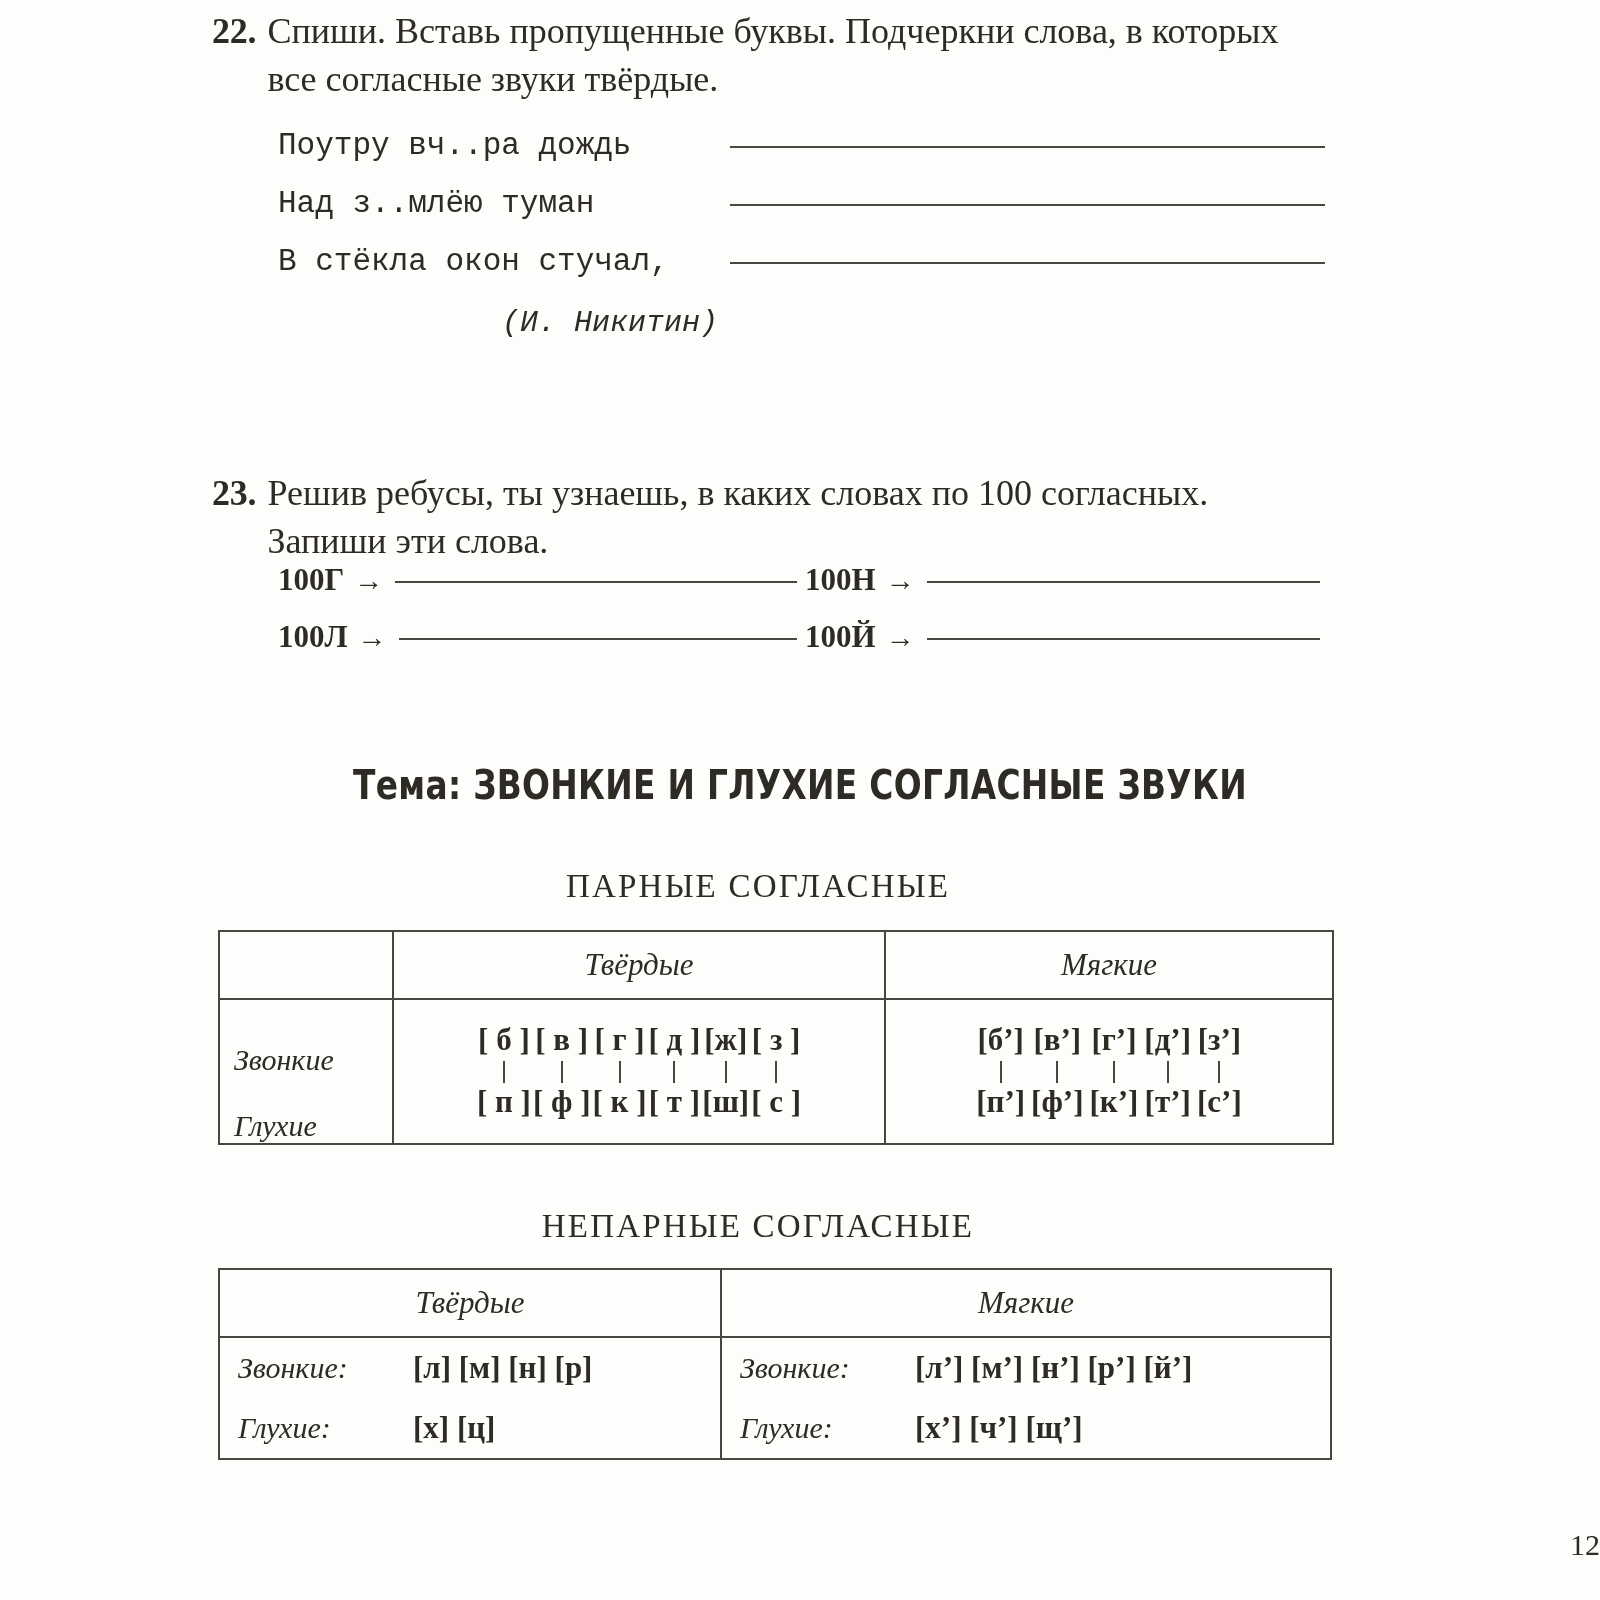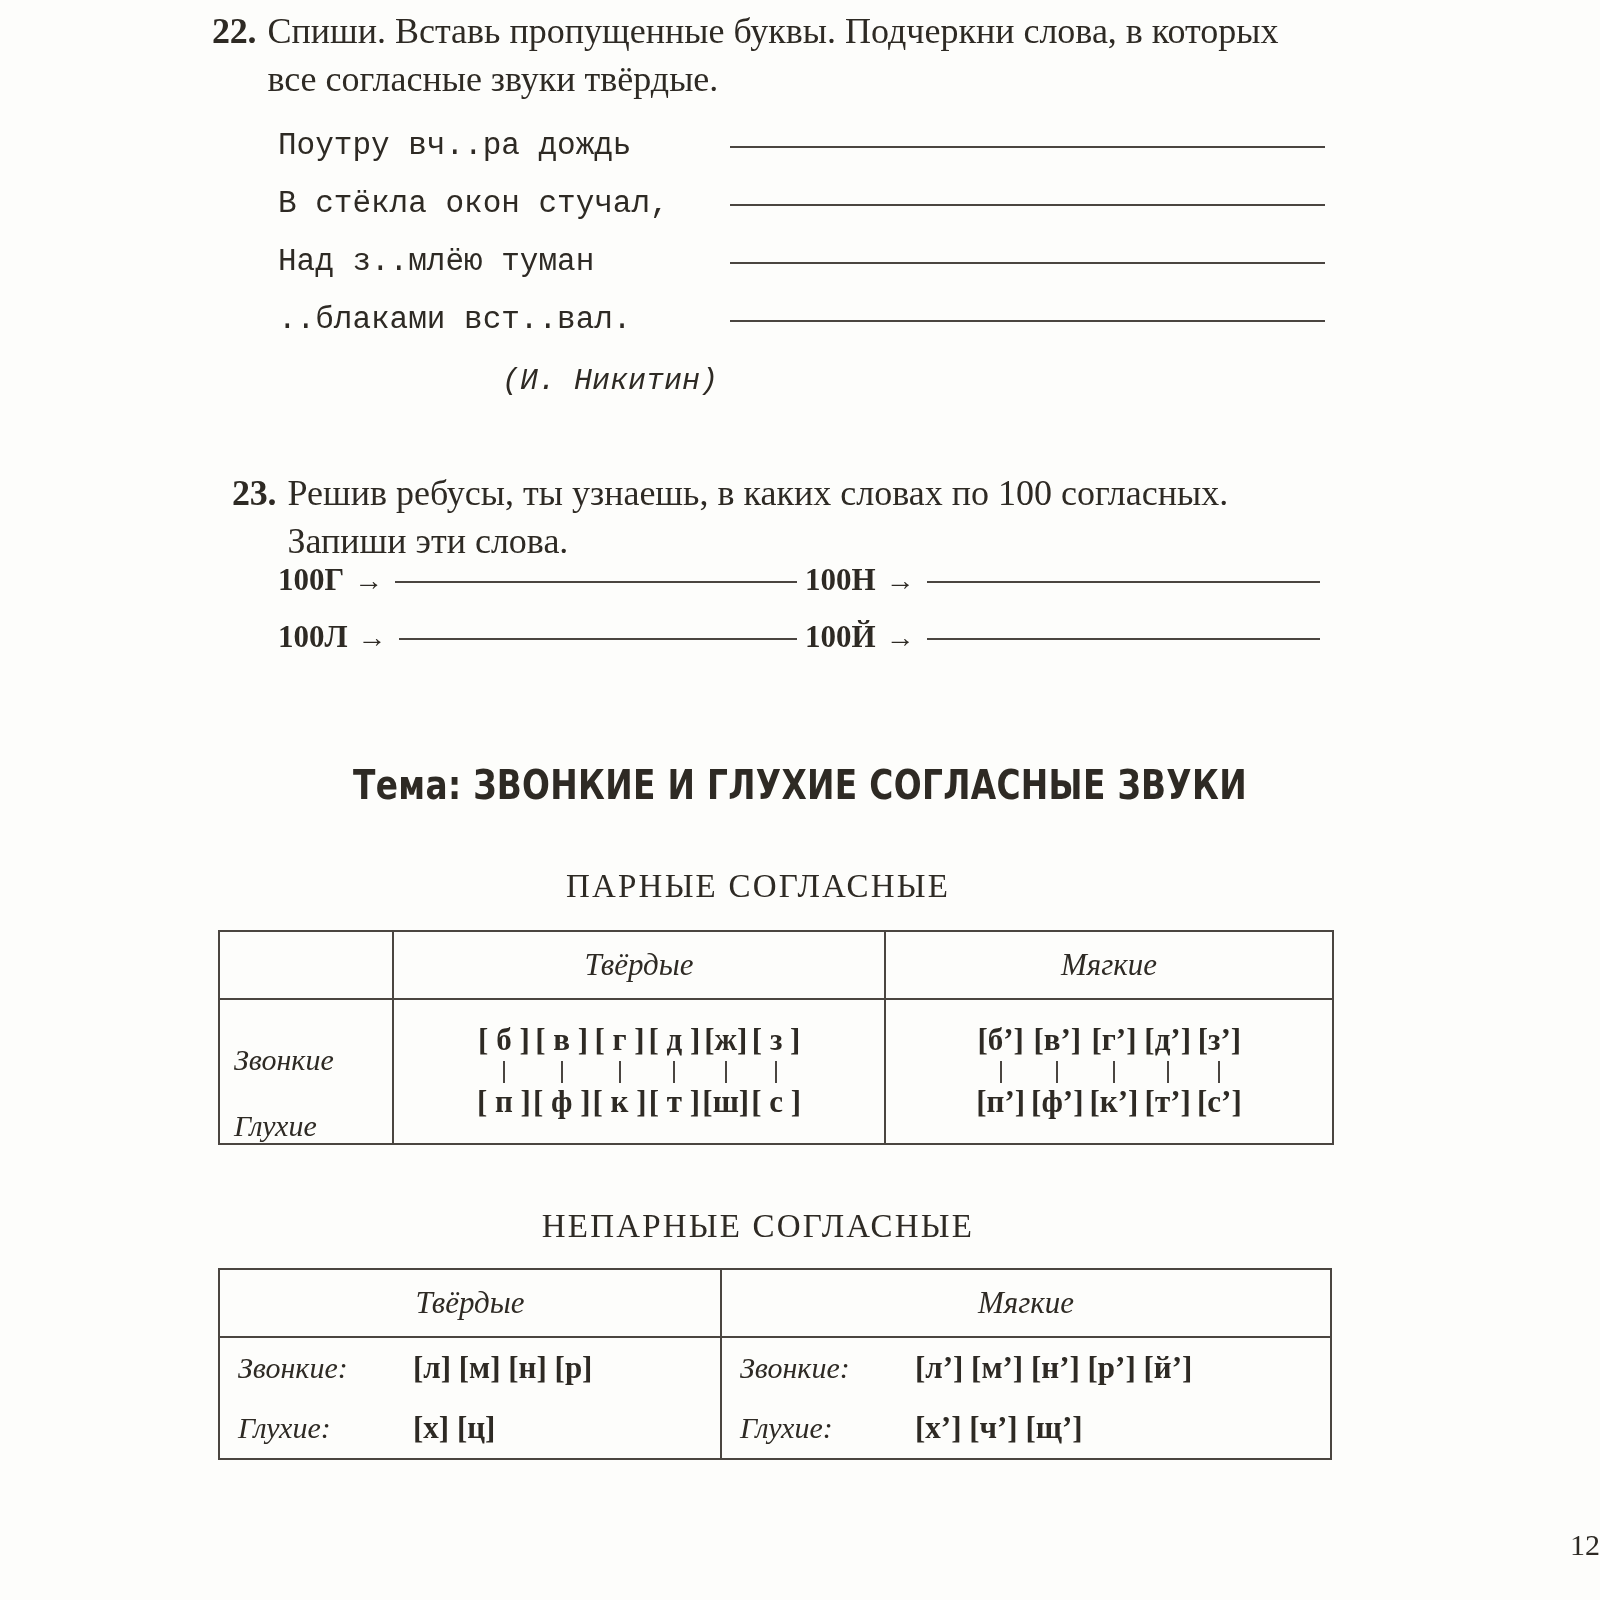--- a/index.html
+++ b/index.html
@@ -245,35 +245,31 @@
       <span class="ex-text">Спиши. Вставь пропущенные буквы. Подчеркни слова, в которых все согласные звуки твёрдые.</span>
     </div>
   </div>
 
   <div class="poem">
     <div class="poem-row">
       <span class="poem-line">Поутру вч..ра дождь</span>
       <span class="poem-rule"></span>
     </div>
     <div class="poem-row">
+      <span class="poem-line">Над з..млёю туман</span>
+      <span class="poem-rule"></span>
+    </div>
+    <div class="poem-row">
       <span class="poem-line">В стёкла окон стучал,</span>
       <span class="poem-rule"></span>
     </div>
-    <div class="poem-row">
-      <span class="poem-line">Над з..млёю туман</span>
-      <span class="poem-rule"></span>
-    </div>
-    <div class="poem-row">
-      <span class="poem-line">..блаками вст..вал.</span>
-      <span class="poem-rule"></span>
-    </div>
     <div class="poem-author">(И. Никитин)</div>
   </div>
 
-  <div class="exercise" style="top:470px;margin-left:20px;">
+  <div class="exercise" style="top:470px;">
     <div class="ex-head">
       <span class="ex-num">23.</span>
       <span class="ex-text">Решив ребусы, ты узнаешь, в каких словах по 100 согласных. Запиши эти слова.</span>
     </div>
   </div>
 
   <div class="rebus">
     <div class="rebus-row">
       <span class="rebus-cell left">
         <span class="rebus-label">100Г</span>

